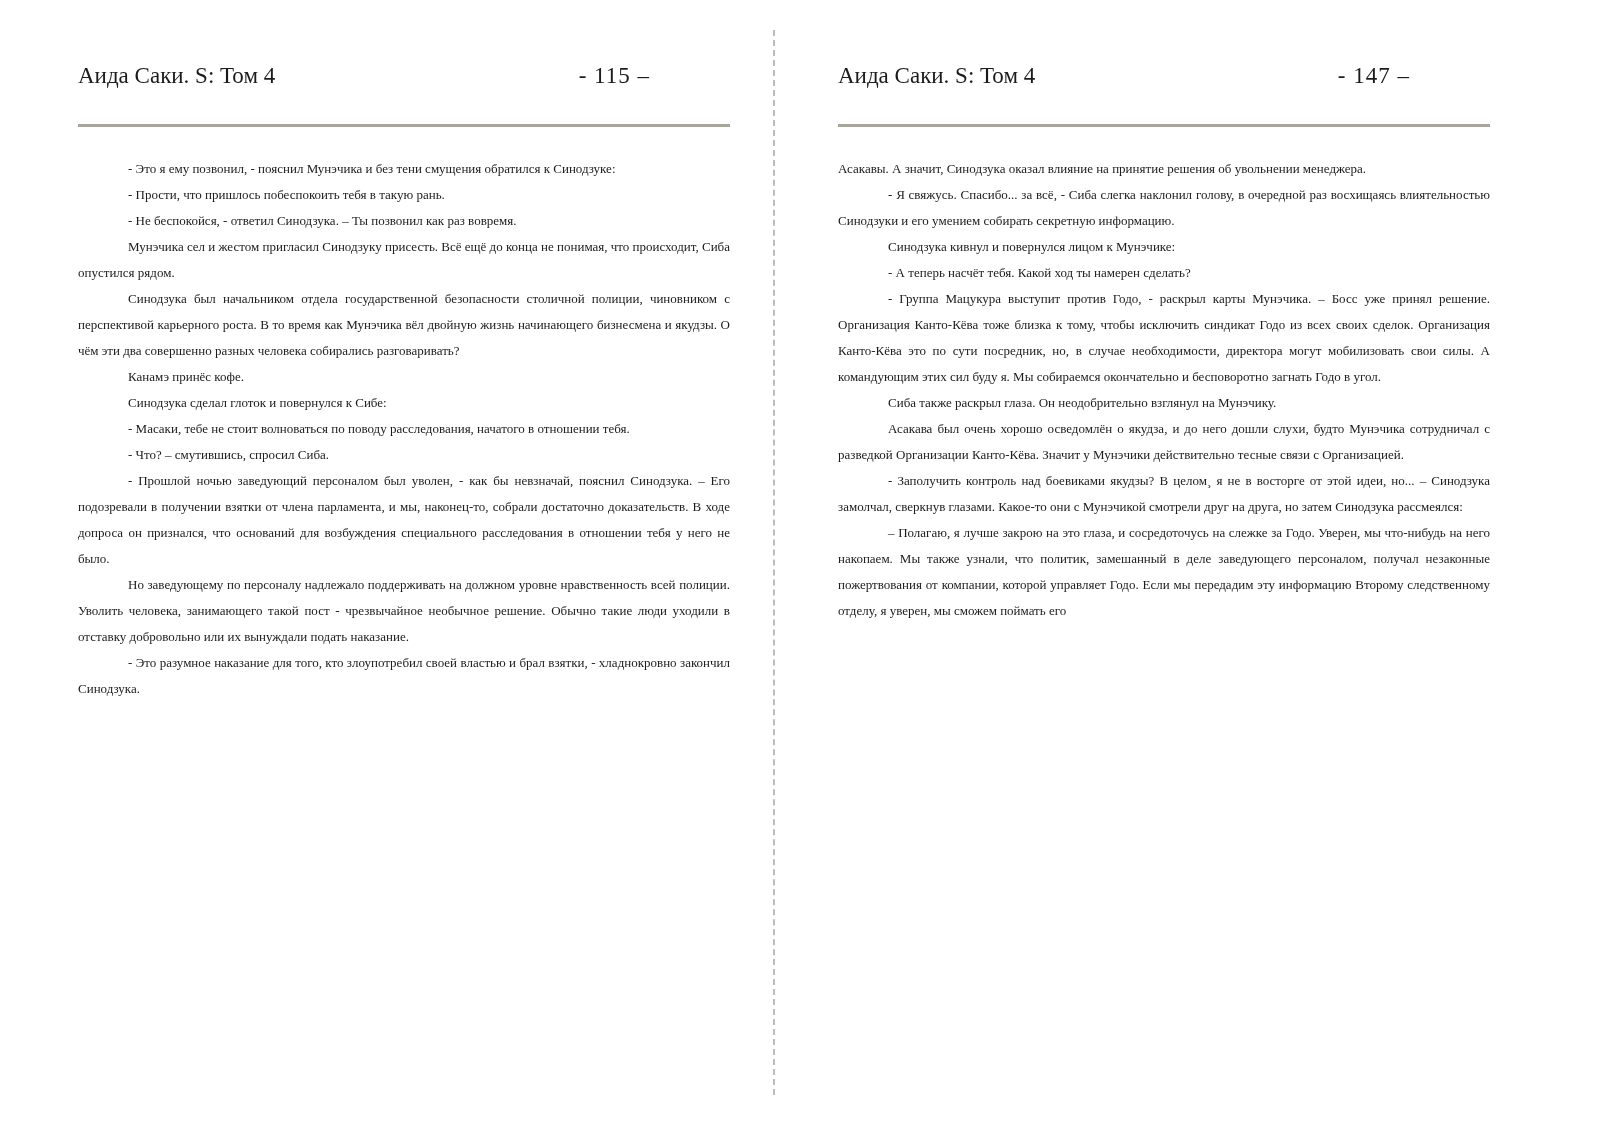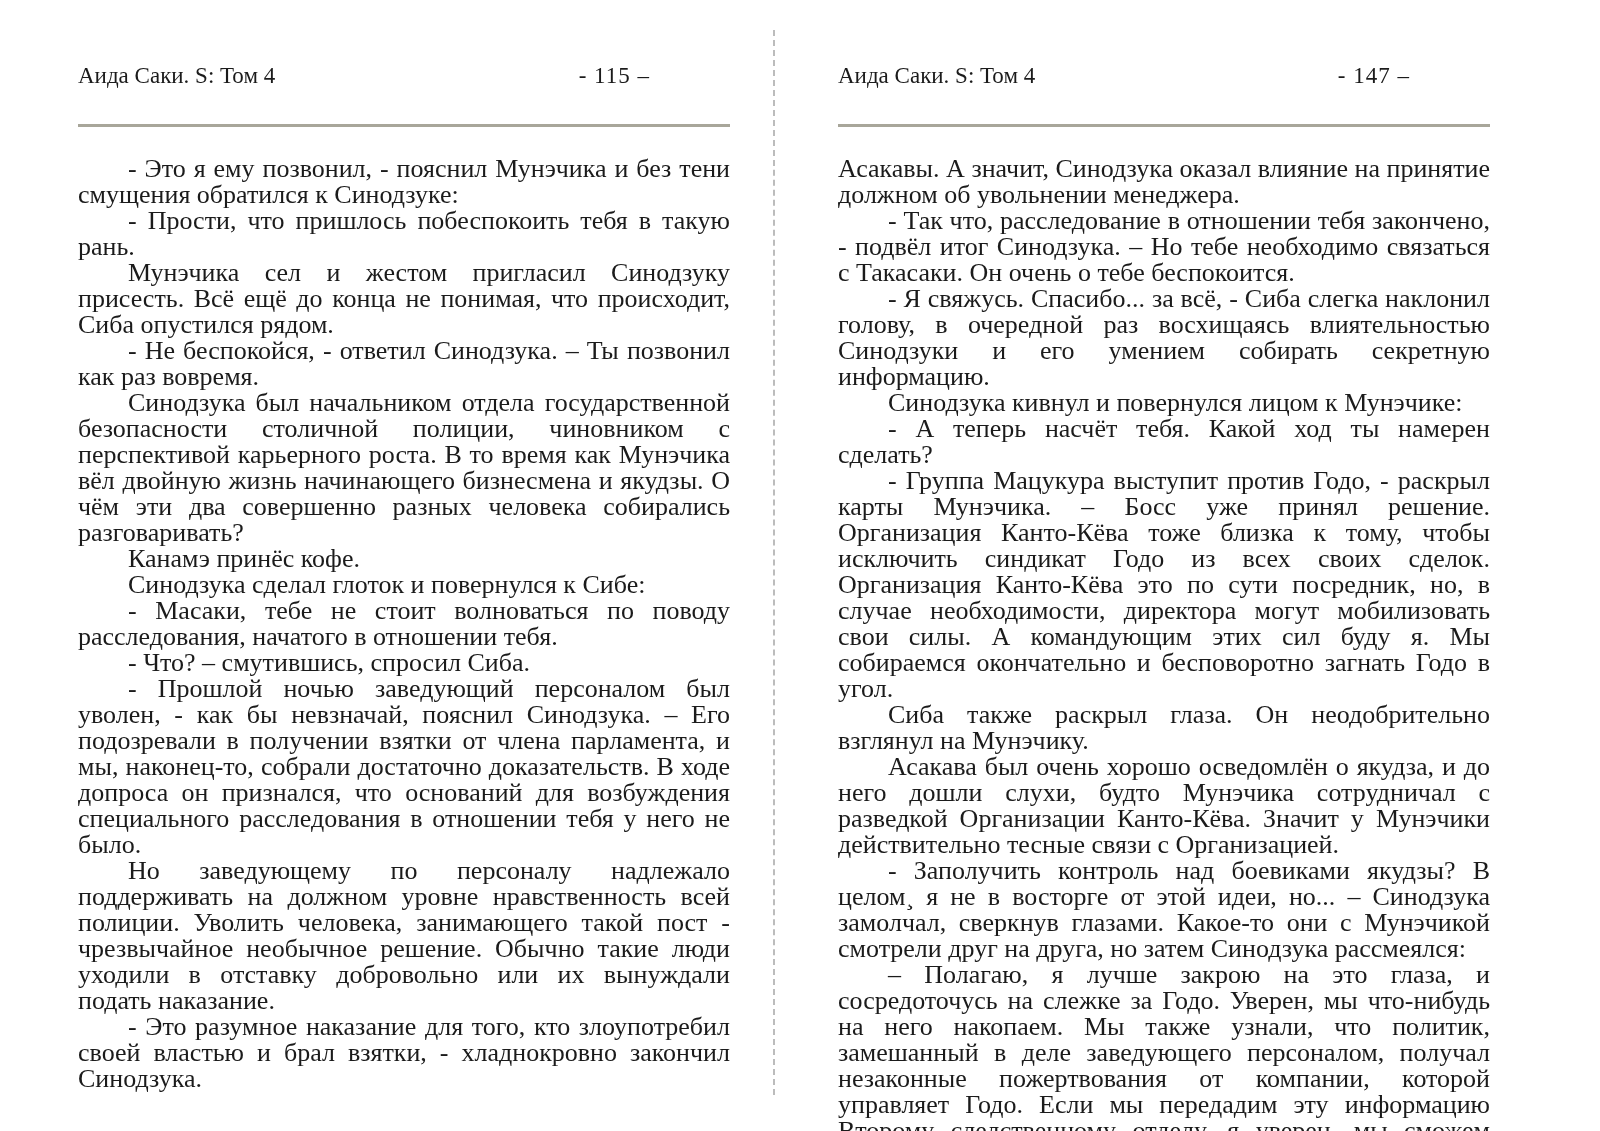--- a/index.html
+++ b/index.html
@@ -45,21 +45,21 @@
     letter-spacing: 1px;
   }
   .rule {
     height: 3px;
     background: #a8a69a;
     border: none;
     margin: 34px 0 0 0;
   }
   .page-body {
     margin-top: 29px;
-    font-size: 26px;
+    font-size: 13px;
     line-height: 26px;
     text-align: justify;
   }
   .para {
     margin: 0;
     padding: 0;
   }
   .para.indent { text-indent: 50px; }
 </style>
 </head>
@@ -69,44 +69,43 @@
 
   <section class="page left">
     <header class="page-header">
       <span class="book-title">Аида Саки. S: Том 4</span>
       <span class="page-number">- 115 –</span>
     </header>
     <div class="rule"></div>
     <div class="page-body">
         <p class="para indent">- Это я ему позвонил, - пояснил Мунэчика и без тени смущения обратился к Синодзуке:</p>
         <p class="para indent">- Прости, что пришлось побеспокоить тебя в такую рань.</p>
+        <p class="para indent">- Не беспокойся, - ответил Синодзука. – Ты позвонил как раз вовремя.</p>
         <p class="para indent">Мунэчика сел и жестом пригласил Синодзуку присесть. Всё ещё до конца не понимая, что происходит, Сиба опустился рядом.</p>
-        <p class="para indent">- Не беспокойся, - ответил Синодзука. – Ты позвонил как раз вовремя.</p>
         <p class="para indent">Синодзука был начальником отдела государственной безопасности столичной полиции, чиновником с перспективой карьерного роста. В то время как Мунэчика вёл двойную жизнь начинающего бизнесмена и якудзы. О чём эти два совершенно разных человека собирались разговаривать?</p>
         <p class="para indent">Канамэ принёс кофе.</p>
         <p class="para indent">Синодзука сделал глоток и повернулся к Сибе:</p>
         <p class="para indent">- Масаки, тебе не стоит волноваться по поводу расследования, начатого в отношении тебя.</p>
         <p class="para indent">- Что? – смутившись, спросил Сиба.</p>
         <p class="para indent">- Прошлой ночью заведующий персоналом был уволен, - как бы невзначай, пояснил Синодзука. – Его подозревали в получении взятки от члена парламента, и мы, наконец-то, собрали достаточно доказательств. В ходе допроса он признался, что оснований для возбуждения специального расследования в отношении тебя у него не было.</p>
         <p class="para indent">Но заведующему по персоналу надлежало поддерживать на должном уровне нравственность всей полиции. Уволить человека, занимающего такой пост - чрезвычайное необычное решение. Обычно такие люди уходили в отставку добровольно или их вынуждали подать наказание.</p>
         <p class="para indent">- Это разумное наказание для того, кто злоупотребил своей властью и брал взятки, - хладнокровно закончил Синодзука.</p>
       </div>
   </section>
 
   <div class="divider"></div>
 
   <section class="page right">
     <header class="page-header">
       <span class="book-title">Аида Саки. S: Том 4</span>
       <span class="page-number">- 147 –</span>
     </header>
     <div class="rule"></div>
     <div class="page-body">
-        <p class="para">Асакавы. А значит, Синодзука оказал влияние на принятие должном об увольнении менеджера.</p>
-        <p class="para indent">- Так что, расследование в отношении тебя закончено, - подвёл итог Синодзука. – Но тебе необходимо связаться с Такасаки. Он очень о тебе беспокоится.</p>
+        <p class="para">Асакавы. А значит, Синодзука оказал влияние на принятие решения об увольнении менеджера.</p>
         <p class="para indent">- Я свяжусь. Спасибо... за всё, - Сиба слегка наклонил голову, в очередной раз восхищаясь влиятельностью Синодзуки и его умением собирать секретную информацию.</p>
         <p class="para indent">Синодзука кивнул и повернулся лицом к Мунэчике:</p>
         <p class="para indent">- А теперь насчёт тебя. Какой ход ты намерен сделать?</p>
         <p class="para indent">- Группа Мацукура выступит против Годо, - раскрыл карты Мунэчика. – Босс уже принял решение. Организация Канто-Кёва тоже близка к тому, чтобы исключить синдикат Годо из всех своих сделок. Организация Канто-Кёва это по сути посредник, но, в случае необходимости, директора могут мобилизовать свои силы. А командующим этих сил буду я. Мы собираемся окончательно и бесповоротно загнать Годо в угол.</p>
         <p class="para indent">Сиба также раскрыл глаза. Он неодобрительно взглянул на Мунэчику.</p>
         <p class="para indent">Асакава был очень хорошо осведомлён о якудза, и до него дошли слухи, будто Мунэчика сотрудничал с разведкой Организации Канто-Кёва. Значит у Мунэчики действительно тесные связи с Организацией.</p>
         <p class="para indent">- Заполучить контроль над боевиками якудзы? В целом¸ я не в восторге от этой идеи, но... – Синодзука замолчал, сверкнув глазами. Какое-то они с Мунэчикой смотрели друг на друга, но затем Синодзука рассмеялся:</p>
         <p class="para indent">– Полагаю, я лучше закрою на это глаза, и сосредоточусь на слежке за Годо. Уверен, мы что-нибудь на него накопаем. Мы также узнали, что политик, замешанный в деле заведующего персоналом, получал незаконные пожертвования от компании, которой управляет Годо. Если мы передадим эту информацию Второму следственному отделу, я уверен, мы сможем поймать его</p>
       </div>
   </section>

